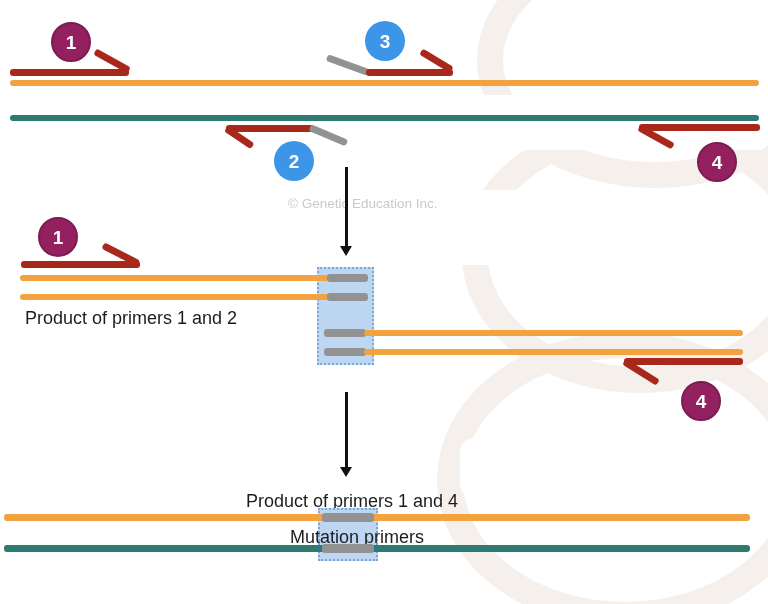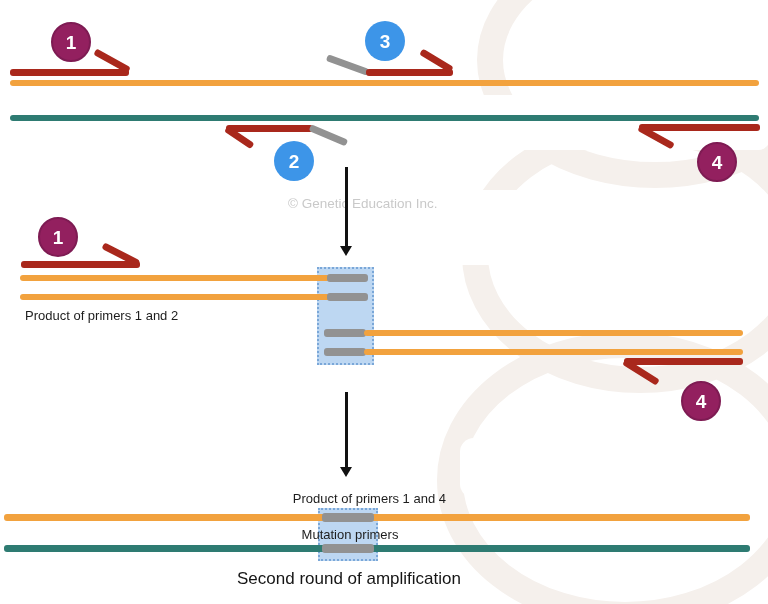--- a/index.html
+++ b/index.html
@@ -10,21 +10,21 @@
   .orange{background:#F2A23E;}
   .teal{background:#2E7B72;}
   .red{background:#A9281C;}
   .gray{background:#929292;}
   .tick{position:absolute;height:7px;border-radius:3px;transform-origin:0 50%;}
   .badge{position:absolute;width:40px;height:40px;border-radius:50%;display:flex;
          align-items:center;justify-content:center;color:#fff;font-weight:bold;
          font-size:19px;line-height:1;}
   .badge.magenta{background:#93205F;border:2px solid #7E1B53;box-sizing:border-box;}
   .badge.blue{background:#3D95E8;}
-  .label{position:absolute;color:#1D1D1D;font-size:13px;white-space:nowrap;}
+  .label{position:absolute;color:#1D1D1D;font-size:18px;white-space:nowrap;}
   .caption{position:absolute;color:#151515;font-size:17px;white-space:nowrap;text-align:center;}
   .wmark{position:absolute;color:#C9C9C9;font-size:13.5px;white-space:nowrap;}
   .arrow-line{position:absolute;width:2.5px;background:#111111;}
   .arrow-head{position:absolute;width:0;height:0;border-left:6px solid transparent;
               border-right:6px solid transparent;border-top:10px solid #111111;}
   .hbox{position:absolute;background:#BDD7F2;border:2px dotted #7AA7D8;box-sizing:border-box;}
 </style>
 </head>
 <body>
 
@@ -113,15 +113,14 @@
   <div class="hbox" style="left:318px;top:508px;width:60px;height:53px;"></div>
 
   <div class="h-bar orange" style="left:4px;top:514px;width:746px;height:7px;"></div>
   <div class="h-bar gray" style="left:322px;top:513px;width:52px;height:9px;"></div>
 
   <div class="label" style="left:290px;top:527px;width:120px;text-align:center;">Mutation primers</div>
 
   <div class="h-bar teal" style="left:4px;top:545px;width:746px;height:7px;"></div>
   <div class="h-bar gray" style="left:322px;top:544px;width:52px;height:9px;"></div>
 
-  <div class="caption" style="left:199px;top:569px;width:300px;">Second round of amplification</div>
 
 </div>
 
 </body></html>

